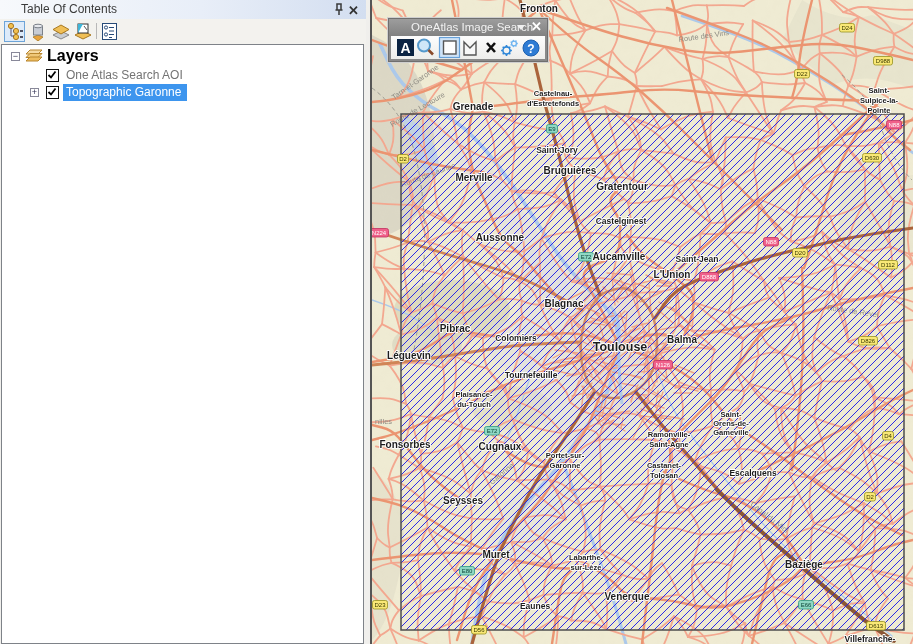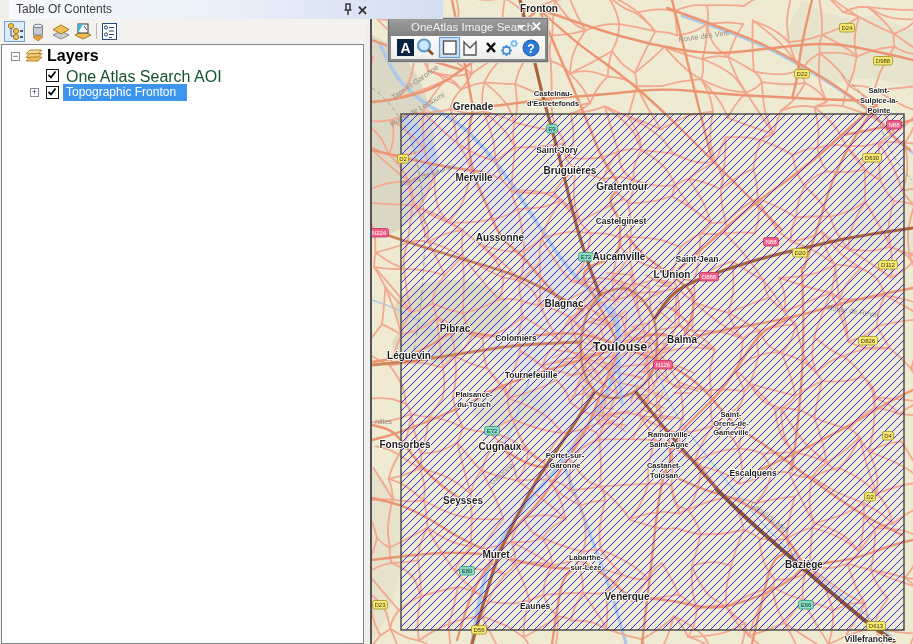--- a/index.html
+++ b/index.html
@@ -1,16 +1,16 @@
 <!DOCTYPE html>
 <html><head><meta charset="utf-8"><style>
 *{margin:0;padding:0;box-sizing:border-box}
 body{width:913px;height:644px;overflow:hidden;font-family:"Liberation Sans",sans-serif;position:relative;background:#f0efec}
 #panel{position:absolute;left:0;top:0;width:370px;height:644px;background:#f0efec}
-#ptitle{position:absolute;left:9px;top:0;width:434px;height:19px;background:linear-gradient(to right,#f7f9fc,#e8eef8 55%,#d3def0);font-size:12px;color:#3b3b3b;line-height:19px;padding-left:7px}
+#ptitle{position:absolute;left:0;top:0;width:366px;height:19px;background:linear-gradient(to right,#f7f9fc,#e8eef8 55%,#d3def0);font-size:12px;color:#3b3b3b;line-height:19px;padding-left:21px}
 #pin{position:absolute;left:334px;top:3px}
 #pclose{position:absolute;left:348px;top:1px;font-size:13px;color:#333;font-weight:bold}
 #ptools{position:absolute;left:0;top:19px;width:366px;height:25px;background:#f3f2ee}
 #tree{position:absolute;left:1px;top:44px;width:363px;height:600px;background:#fff;border:1px solid #7e8288}
 .sel{position:absolute;left:4px;top:2px;width:21px;height:21px;border:1px solid #6da4d8;background:#ddebfa}
 .ck{position:absolute;width:13px;height:13px;border:1.5px solid #111;background:#fff}
 .exp{position:absolute;width:9px;height:9px;border:1px solid #889;background:#fff;font-size:9px;line-height:7px;text-align:center;color:#335}
 #hl{position:absolute;left:61px;top:39px;width:124px;height:17px;background:#3d95ee;color:#fff;font-size:12px;line-height:17px;padding-left:3px}
 #mapborder{position:absolute;left:370px;top:0;width:2px;height:644px;background:#555}
 #map{position:absolute;left:372px;top:0;width:541px;height:644px;overflow:hidden}
@@ -1378,21 +1378,21 @@
    <path d="M5,1 L17,1 L13,5 L1,5 Z" fill="#f5d9a0" stroke="#b8862e"></path>
    <path d="M5,4.5 L17,4.5 L13,8.5 L1,8.5 Z" fill="#f0c878" stroke="#b8862e"></path>
    <path d="M5,8 L17,8 L13,12 L1,12 Z" fill="#eebc5e" stroke="#b8862e"></path>
   </svg>
   <b style="position:absolute;left:45px;top:2px;font-size:16px">Layers</b>
   <div class="ck" style="left:44px;top:24px">
         <svg width="10" height="10" style="display:block">
           <path d="M1.5,5 L4,7.5 L8.5,1.5" stroke="#000" stroke-width="1.8" fill="none"></path>
         </svg>
       </div>
-  <span style="position:absolute;left:64px;top:23px;font-size:16px;color:#14532d">One Atlas Search AOI</span>
+  <span style="position:absolute;left:64px;top:23px;font-size:12px;color:#737373">One Atlas Search AOI</span>
   <div class="exp" style="left:28px;top:43px">+</div>
   <div class="ck" style="left:44px;top:41px">
         <svg width="10" height="10" style="display:block">
           <path d="M1.5,5 L4,7.5 L8.5,1.5" stroke="#000" stroke-width="1.8" fill="none"></path>
         </svg>
       </div>
-  <div id="hl">Topographic Fronton</div>
+  <div id="hl">Topographic Garonne</div>
  </div>
 </div>
 </body></html>

